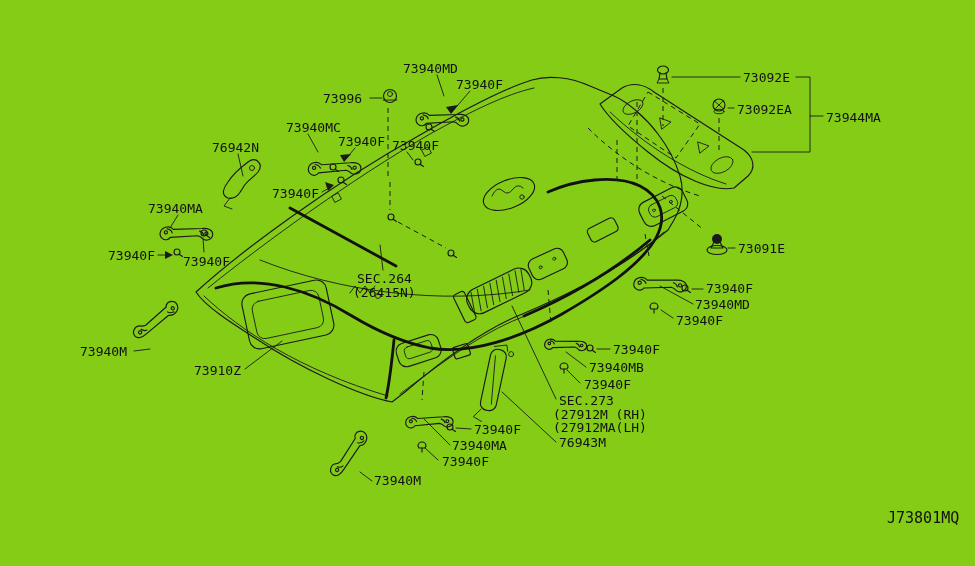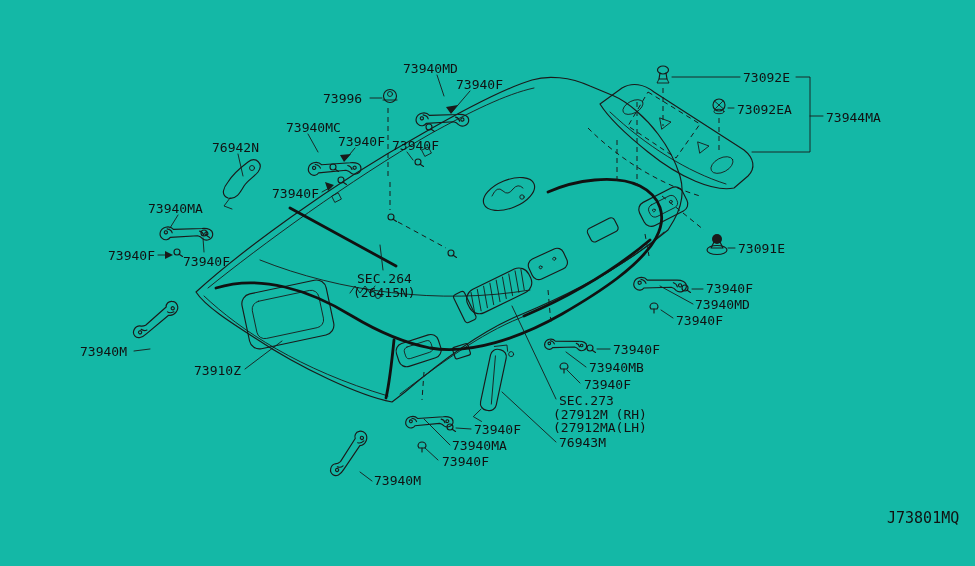--- a/index.html
+++ b/index.html
@@ -1,16 +1,16 @@
 <!DOCTYPE html>
 <html><head>
 <meta charset="utf-8">
 <style>
   html,body{margin:0;padding:0;background:#ffffff;}
-  #stage{position:relative;width:975px;height:566px;background:#14b8a6;overflow:hidden;
+  #stage{position:relative;width:975px;height:566px;background:#84cc16;overflow:hidden;
          font-family:"DejaVu Sans Mono","Liberation Mono",monospace;}
   svg{position:absolute;left:0;top:0;}
   svg *{vector-effect:non-scaling-stroke;}
   .ln{fill:none;stroke:#1a1a1a;stroke-width:1.15;stroke-linecap:round;stroke-linejoin:round;}
   .thin{fill:none;stroke:#1a1a1a;stroke-width:0.9;stroke-linecap:round;}
   .thick{fill:none;stroke:#111111;stroke-width:2.8;stroke-linecap:round;}
   .dash{fill:none;stroke:#1a1a1a;stroke-width:1;stroke-dasharray:5 4;}
   .lbl{font:13px "DejaVu Sans Mono","Liberation Mono",monospace;fill:#111;letter-spacing:0px;}
   .code{font:15px "DejaVu Sans Mono","Liberation Mono",monospace;fill:#111;}
   .arr{fill:#1a1a1a;stroke:none;}

